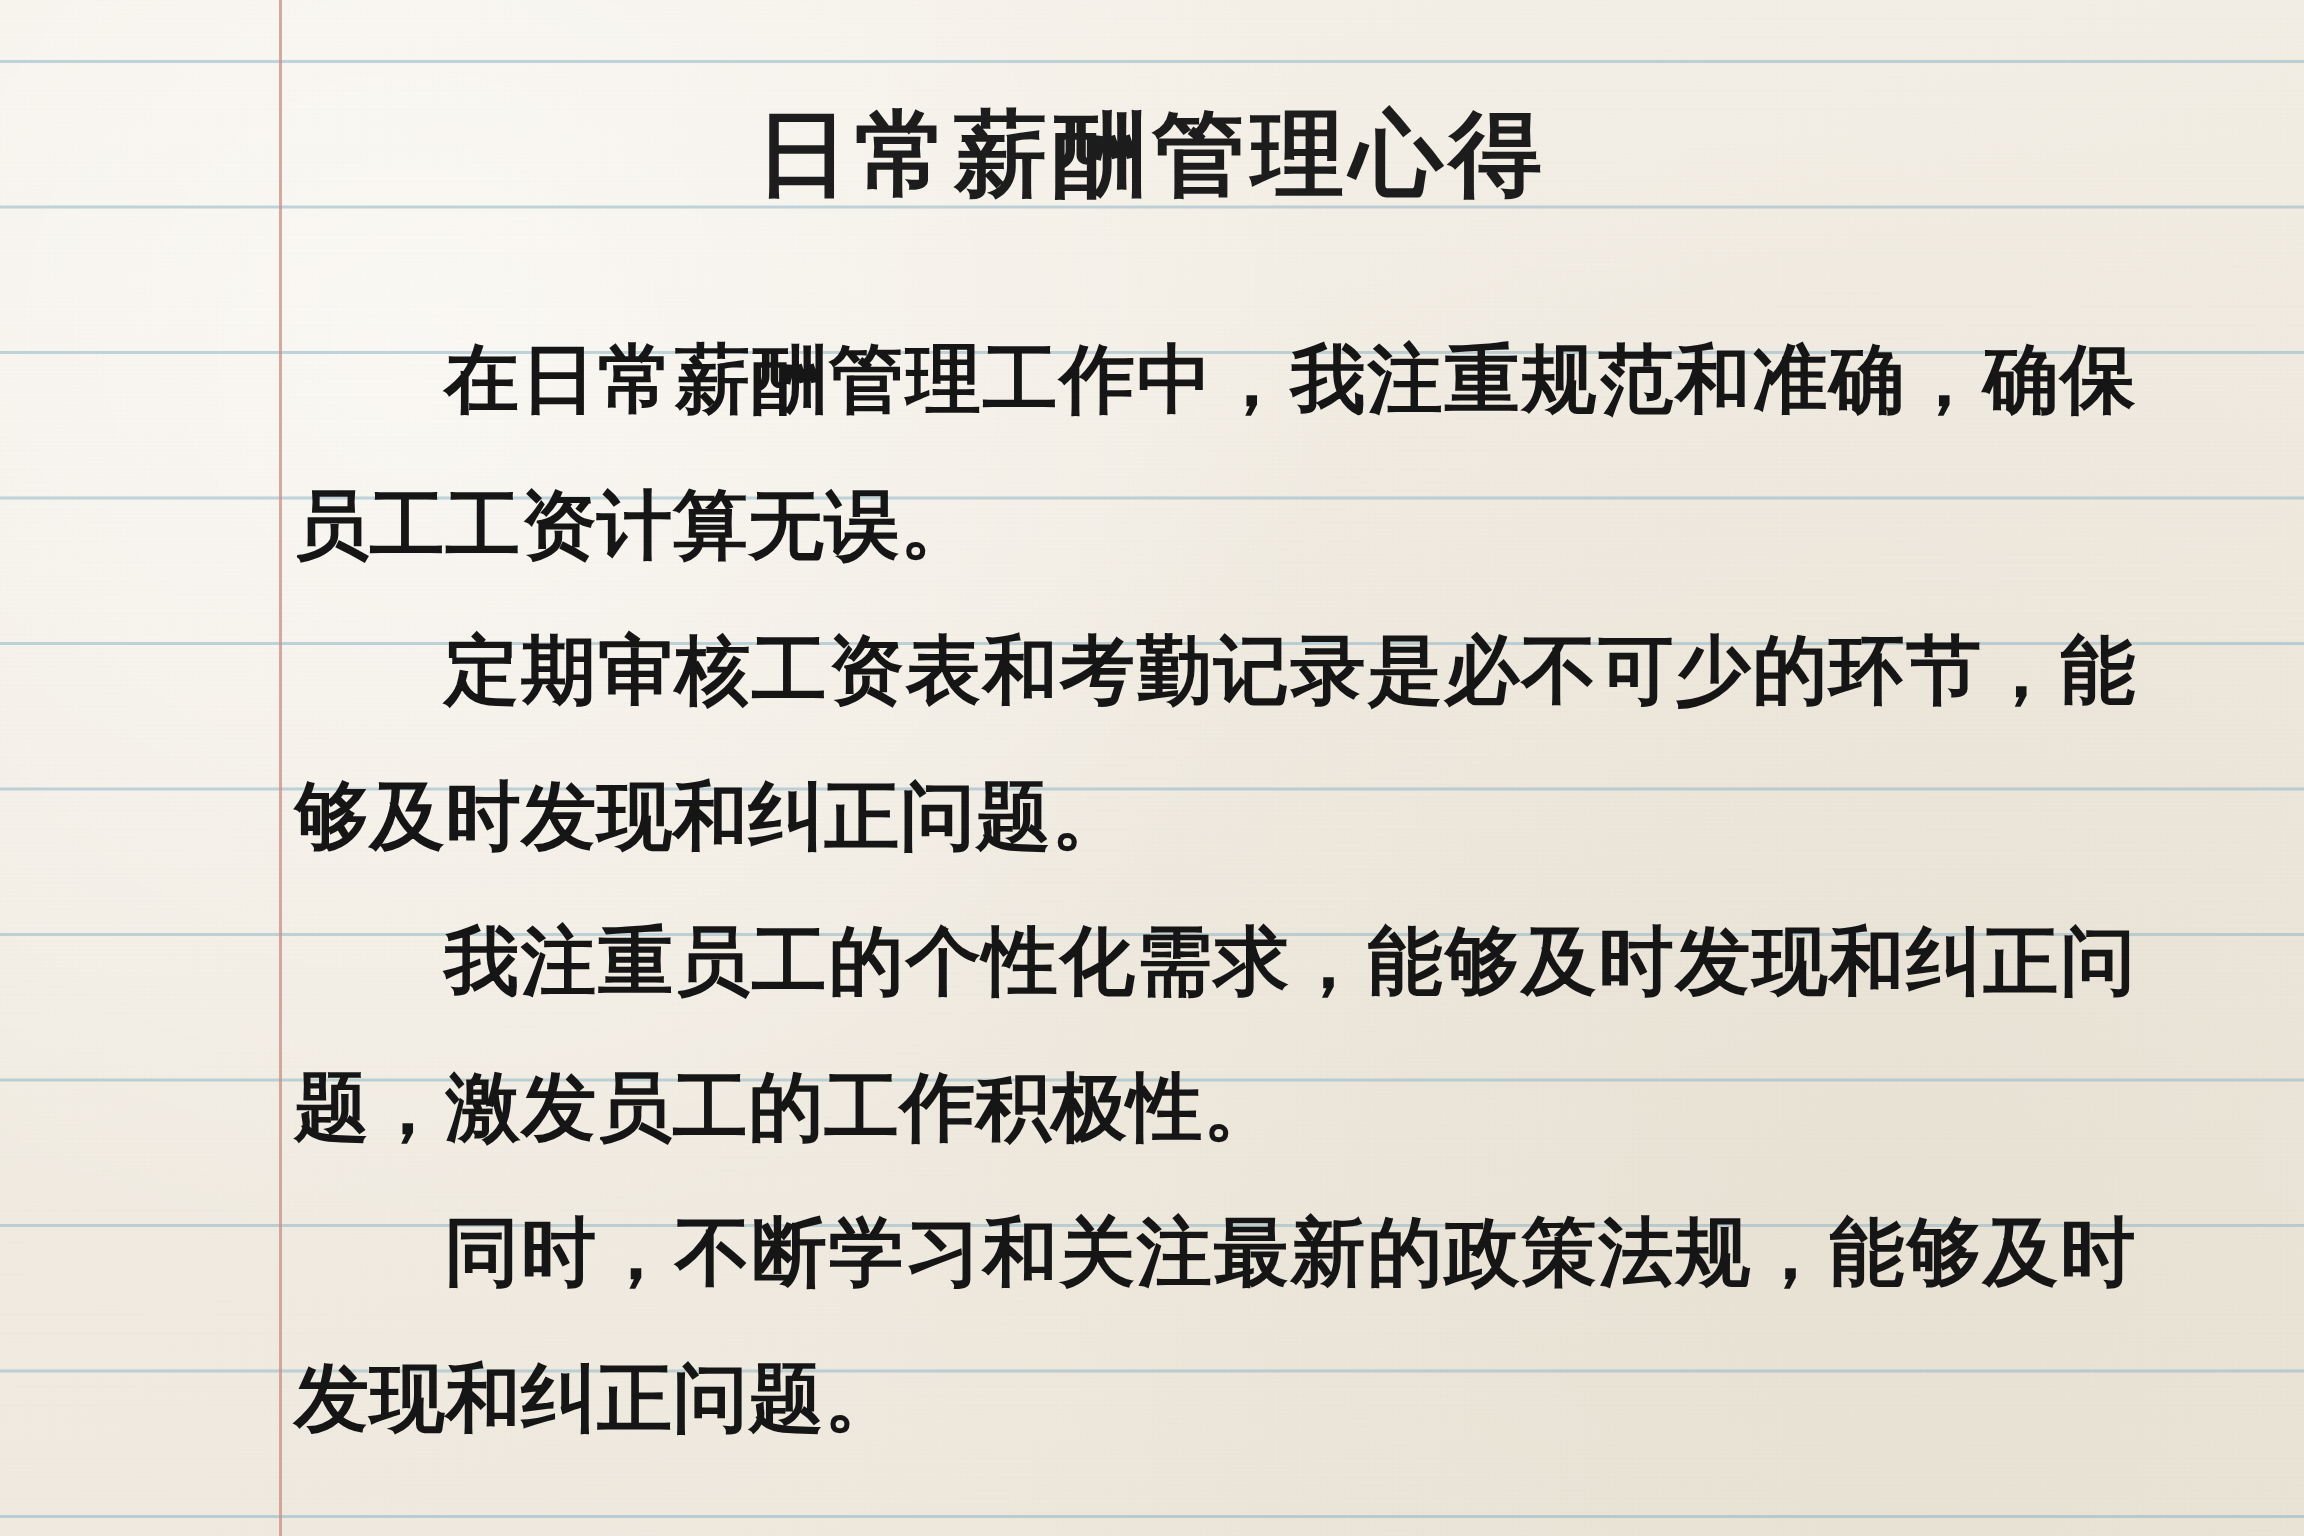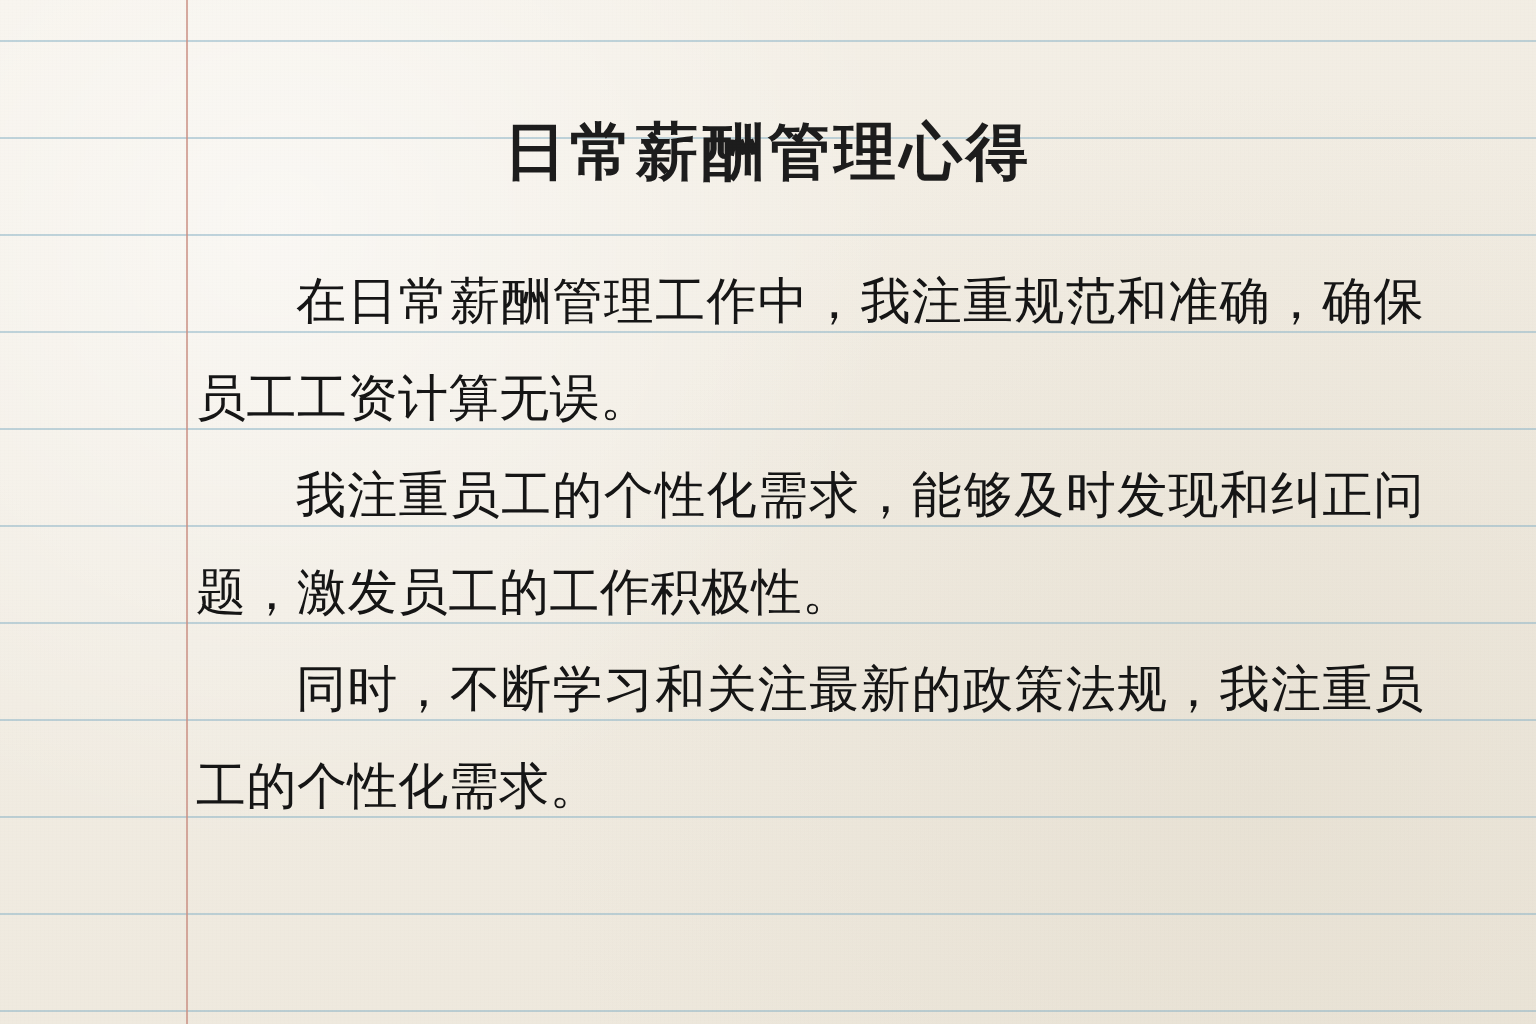--- a/index.html
+++ b/index.html
@@ -50,21 +50,20 @@
     top: 0;
     bottom: 0;
     width: 2px;
     background: #c98f83;
     opacity: 0.75;
   }
   .content {
     position: absolute;
     inset: 0;
     padding: 0;
-    margin-top: 48px;
   }
   .doc-title {
     position: absolute;
     top: 62px;
     left: 0;
     width: 100%;
     text-align: center;
     font-size: 62px;
     line-height: 84px;
     font-weight: 700;
@@ -73,21 +72,21 @@
     font-family: "Liberation Serif", "DejaVu Serif", serif;
   }
   .body-text {
     position: absolute;
     top: 205px;
     left: 196px;
     width: 1228px;
     color: #161616;
     font-size: 50px;
     line-height: 97px;
-    font-weight: 400;
+    font-weight: 700;
     letter-spacing: 0.5px;
     text-align: justify;
     text-justify: inter-character;
     font-family: "Liberation Serif", "DejaVu Serif", serif;
   }
   .para {
     margin: 0 0 0 0;
     text-indent: 2em;
   }
 </style>
@@ -109,19 +108,20 @@
     <div class="rule" style="top:913px"></div>
     <div class="rule" style="top:1010px"></div>
     <div class="margin-line" style="left:186px"></div>
   </div>
 
   <div class="content">
     <div class="doc-title">日常薪酬管理心得</div>
 
     <div class="body-text">
       <p class="para">在日常薪酬管理工作中，我注重规范和准确，确保员工工资计算无误。</p>
+      <p class="para">定期审核工资表和考勤记录是必不可少的环节，能够及时发现和纠正问题。</p>
       <p class="para">我注重员工的个性化需求，能够及时发现和纠正问题，激发员工的工作积极性。</p>
-      <p class="para">同时，不断学习和关注最新的政策法规，我注重员工的个性化需求。</p>
+      <p class="para">同时，不断学习和关注最新的政策法规，能够及时发现和纠正问题。</p>
     </div>
   </div>
 
   <div class="grain"></div>
 </div>
 
 </body></html>

